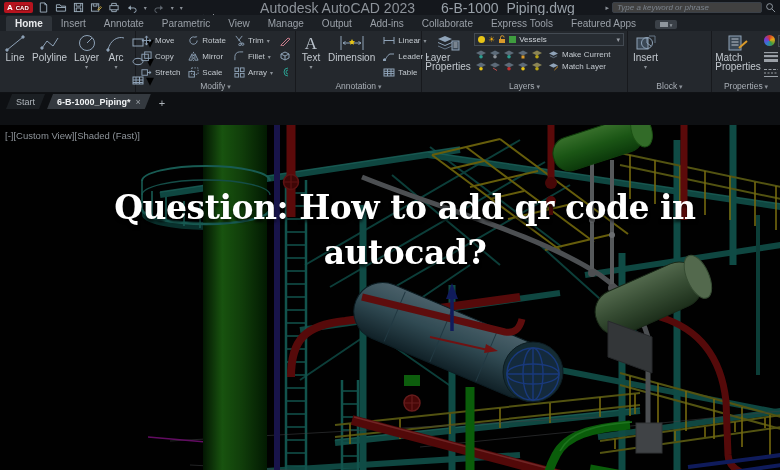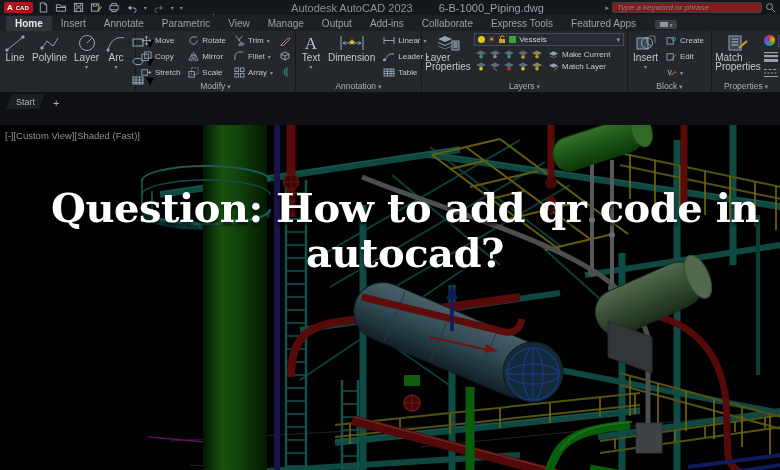--- a/index.html
+++ b/index.html
@@ -9,25 +9,25 @@
 
   
   .titlebar { height:15px; background:#14171c; display:flex; align-items:center; padding:0 4px; gap:5px; flex:0 0 auto; }
   .logo-badge { background:#b6131e; color:#fff; font-size:8px; font-weight:bold; padding:0 3px; height:11px;
     display:flex; align-items:center; gap:2px; border-radius:2px; }
   .logo-badge .cad { font-size:6px; background:#8e0e16; padding:0 1px; border-radius:1px; }
   .qat { display:flex; align-items:center; gap:6px; }
   .qat svg { display:block; }
   .ddarr { color:#8a9097; font-size:6px; }
   .share { display:flex; align-items:flex-start; gap:2px; color:#aeb4ba; font-size:8.5px; margin-left:6px;margin-top:20px; }
-  .tb-center { flex:1; display:flex; justify-content:center; gap:26px; color:#8d939a; font-size:11px;text-align:center; }
+  .tb-center { flex:1; display:flex; justify-content:center; gap:26px; color:#8d939a; font-size:14px;text-align:center; }
   .tb-doc { color:#98a0a8; }
   .searchwrap { display:flex; align-items:center; gap:3px; }
   .chev { color:#8a9097; font-size:7px; }
-  .search { width:150px; height:11px; background:#7f1d1d; border:1px solid #3a4048; border-radius:2px;
+  .search { width:150px; height:11px; background:#404040; border:1px solid #3a4048; border-radius:2px;
     color:#8b9199; font-size:8px; font-style:italic; padding:0 4px; outline:none; }
   .search::placeholder { color:#7b838c; font-style:italic; }
 
   
   .menurow { height:16px; background:#1c2025; display:flex; align-items:flex-end; padding:0 6px; gap:0; flex:0 0 auto; }
   .mtab { color:#9aa0a8; font-size:10px; padding:2px 9px; cursor:default; }
   .mtab.active { background:#2f343a; color:#e8eaec; border-radius:2px 2px 0 0;font-weight:bold; }
   .ribbon-style-btn { margin-left:10px; margin-bottom:2px; width:22px; height:9px; background:#3a4047; border-radius:2px;
     display:flex; align-items:center; justify-content:center; gap:2px; }
   .ribbon-style-btn i { width:8px; height:5px; background:#8f969d; display:block; }
@@ -80,21 +80,21 @@
   .ftab.active { background:#34393f; color:#f0f2f4; font-weight:bold; }
   .ftab .x { color:#9aa0a6; font-weight:normal; font-size:9px; }
   .ftab-add { color:#aeb4ba; font-size:11px; padding:0 6px; }
 
   
   .canvas { position:relative; flex:1; background:#020202; overflow:hidden; }
   .scene { position:absolute; inset:0; }
   .dim-overlay { position:absolute; inset:0; background:rgba(0,0,0,0.42); }
   .vp-controls { position:absolute; top:5px; left:5px; color:#8f959b; font-size:9.5px; z-index:3; }
   .headline { position:absolute; left:0; right:0; top:60px; z-index:4; text-align:center;
-    font-family:"DejaVu Serif", serif; font-weight:bold; color:#ffffff; font-size:40px; line-height:45px;
+    font-family:"DejaVu Serif", serif; font-weight:bold; color:#ffffff; font-size:33px; line-height:45px;
     letter-spacing:-0.5px; text-shadow:0 3px 3px rgba(0,0,0,0.65);padding-left:30px; }
 </style>
 </head>
 <body>
 
 <div class="window">
 
   <div class="titlebar">
     <span class="logo-badge">
       <span>A</span>
@@ -467,43 +467,20 @@
         <div class="big-tool">
           <svg class="ic" width="22" height="18" viewBox="0 0 22 18" fill="none" stroke="#8fa3b8">
               <rect x="2" y="4" width="11" height="11" fill="#3a4754"></rect>
               <circle cx="12" cy="9" r="5.5"></circle>
               <path d="M12 3.5V9l4 3"></path>
               <path d="M14 2h6v7" stroke="#667687"></path>
             </svg>
           <span class="lbl">Insert</span>
             <span class="arr">▾</span>
         </div>
-        <div class="mini-col" style="align-items:flex-start">
-          <span class="sm-tool">
-              <svg class="ic" width="11" height="9" viewBox="0 0 12 10" fill="none" stroke="#8fa3b8">
-                <rect x="1" y="2" width="7" height="7"></rect>
-                <circle cx="8.5" cy="3.5" r="2" stroke="#2a9d8f"></circle>
-              </svg>
-              <span class="lbl">Create</span>
-            </span>
-          <span class="sm-tool">
-              <svg class="ic" width="11" height="9" viewBox="0 0 12 10" fill="none" stroke="#8fa3b8">
-                <rect x="1" y="2" width="7" height="7"></rect>
-                <path d="M6 8l5-5" stroke="#c77b8a"></path>
-              </svg>
-              <span class="lbl">Edit</span>
-            </span>
-          <span class="sm-tool">
-              <svg class="ic" width="11" height="9" viewBox="0 0 12 10" fill="none">
-                <path d="M2 2l2 6 2-6" stroke="#8fa3b8"></path>
-                <path d="M6 8l4-4 1.5 1.5" stroke="#d99a2b"></path>
-              </svg>
-              <span class="arr">▾</span>
-            </span>
-        </div>
       </div>
       <div class="panel-label">Block</div>
     </div>
 
     <div class="panel" style="flex:1; border-right:none; overflow:hidden">
       <div class="panel-body">
         <div class="big-tool" style="width:46px">
           <svg class="ic" width="22" height="18" viewBox="0 0 22 18" fill="none" stroke="#8fa3b8">
               <rect x="2" y="2" width="12" height="14" fill="#3a4754"></rect>
               <path d="M4.5 5h7M4.5 8h7M4.5 11h7" stroke="#b9c2cb"></path>
@@ -542,20 +519,24 @@
         </div>
       </div>
       <div class="panel-label">Properties</div>
     </div>
   </div>
 
   <div class="filetabs">
     <span class="ftab">
         <span>Start</span>
       </span>
+    <span class="ftab active">
+      <span>6-B-1000_Piping*</span>
+      <span class="x">×</span>
+    </span>
     <span class="ftab-add">+</span>
   </div>
 
   <div class="canvas">
 
     <svg class="scene" width="780" height="359" viewBox="0 0 780 359" preserveAspectRatio="none">
       <defs>
         <linearGradient id="gCol" x1="0" y1="0" x2="1" y2="0">
           <stop offset="0" stop-color="#052505"></stop>
             <stop offset="0.3" stop-color="#2a8f1a"></stop>

